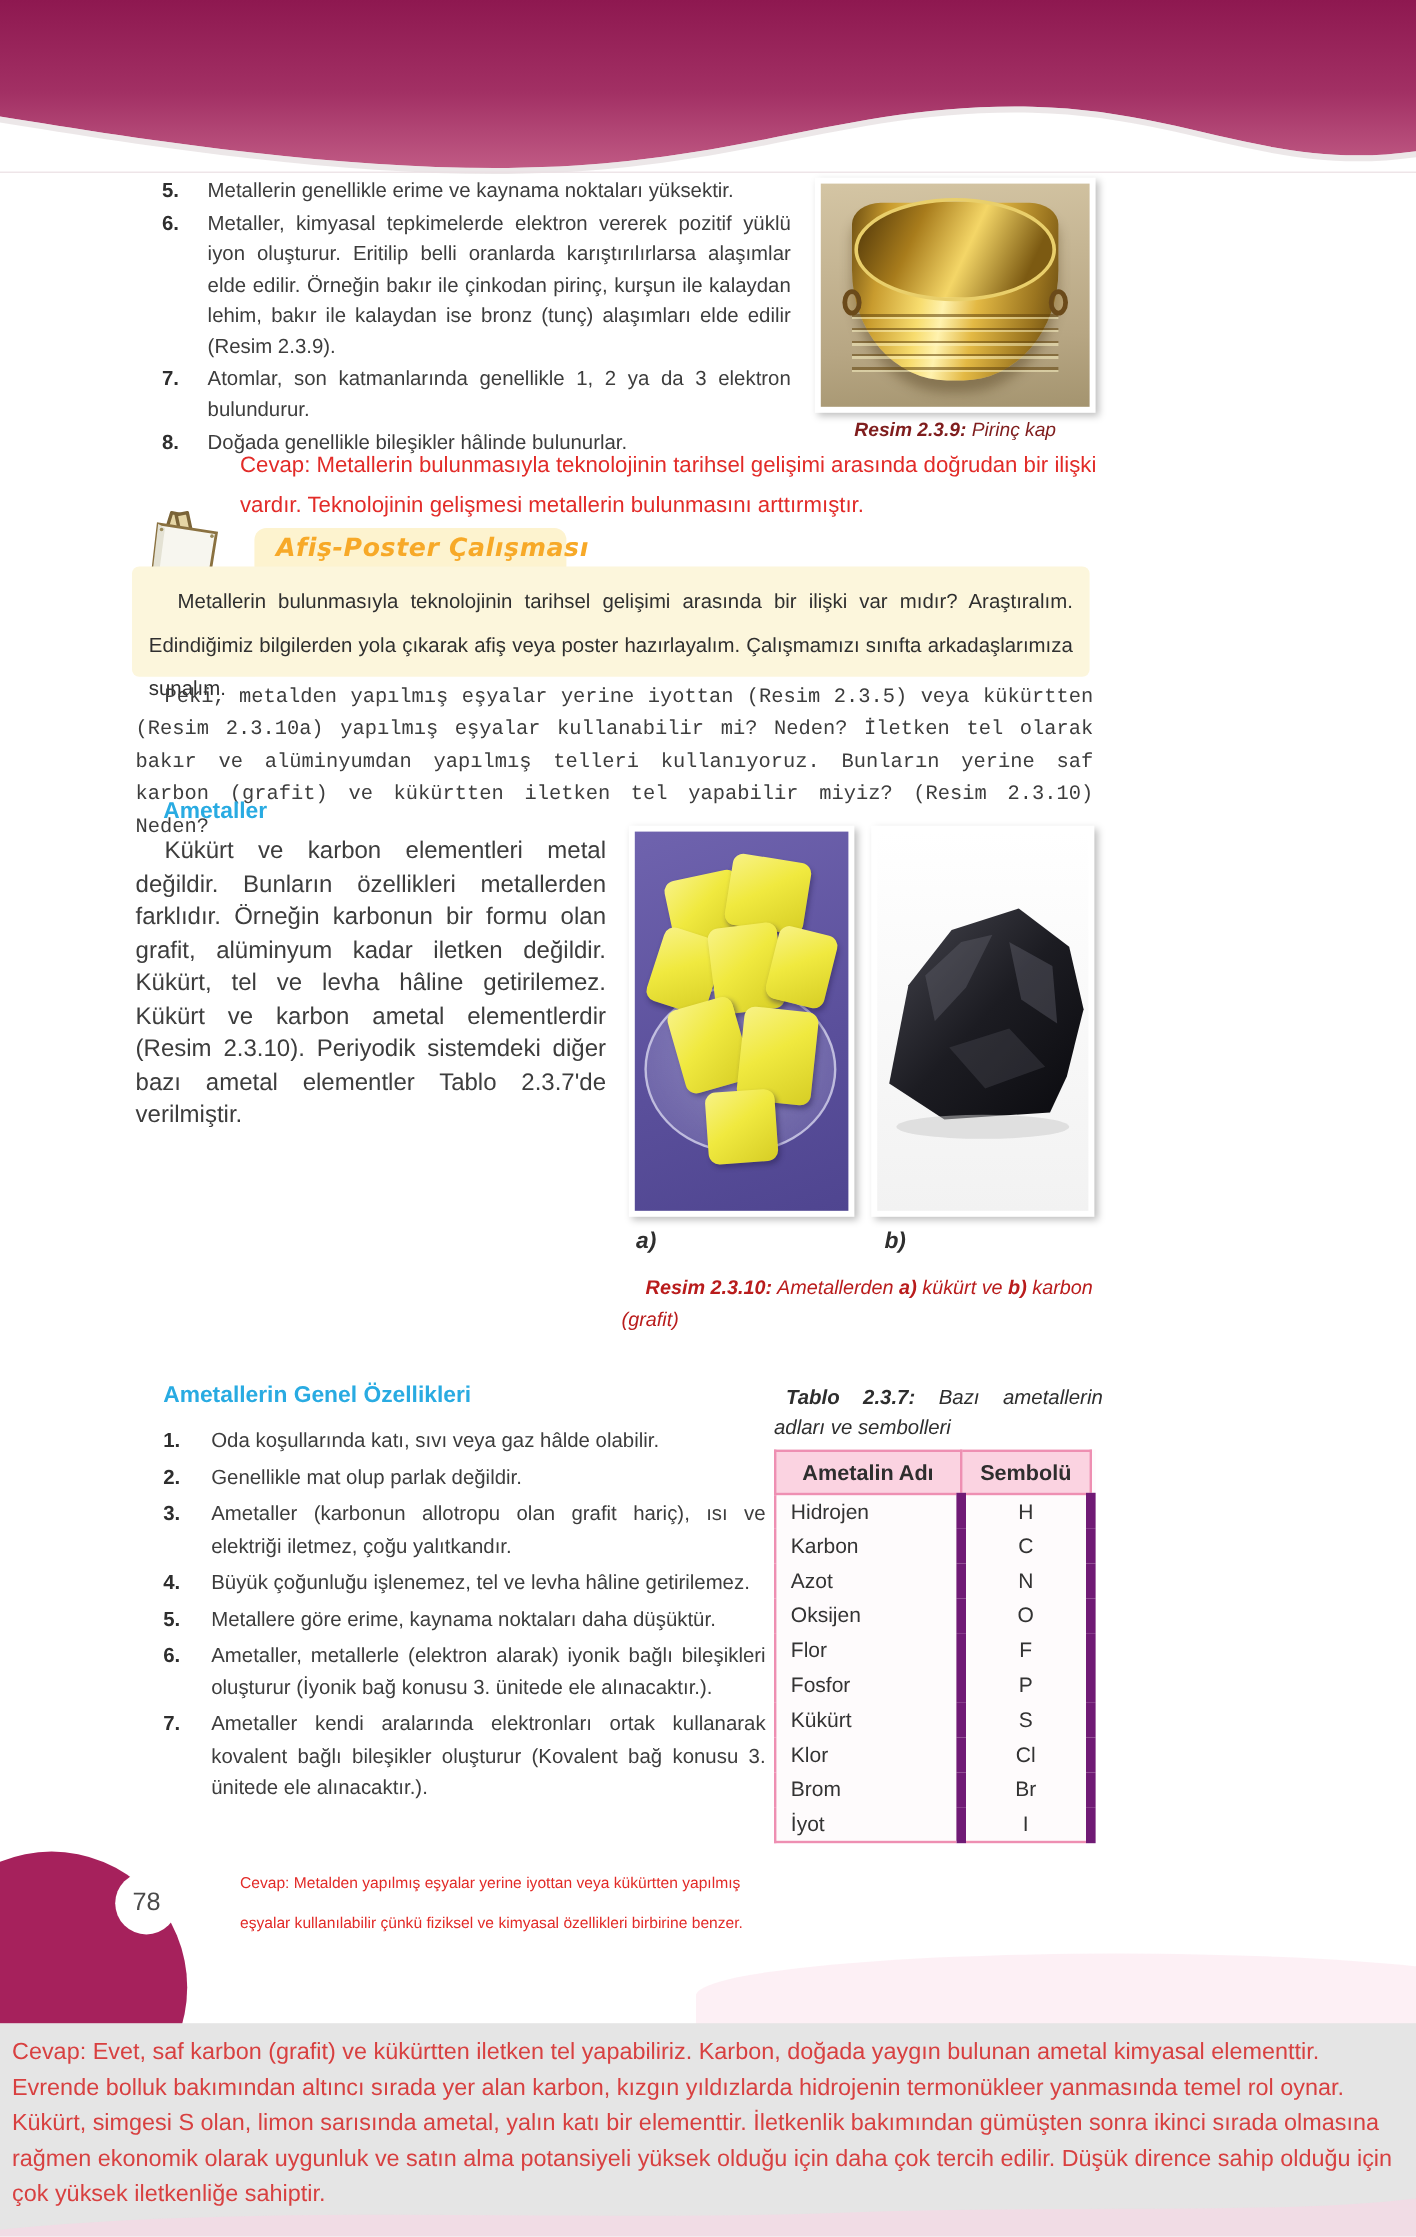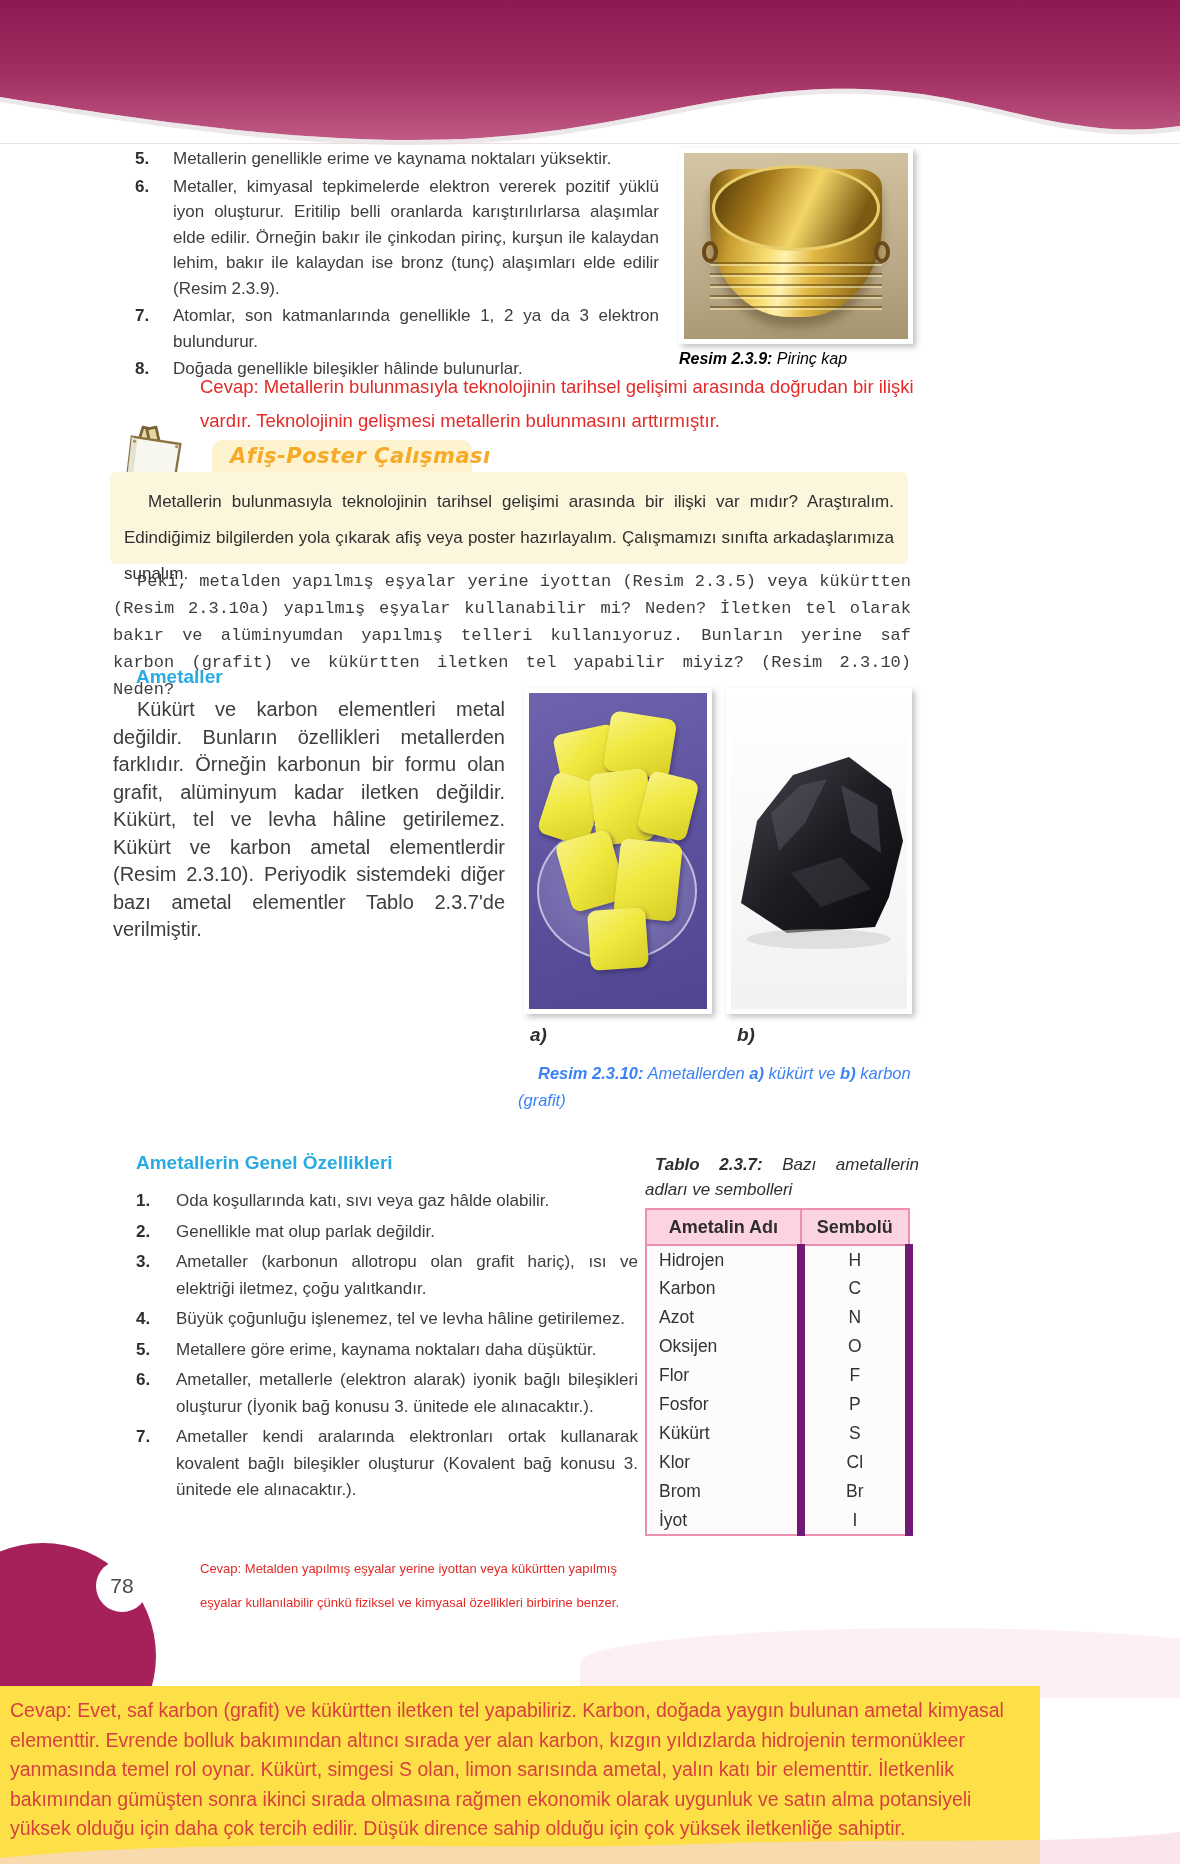--- a/index.html
+++ b/index.html
@@ -24,21 +24,21 @@
   .pot { position:absolute; left:26px; top:16px; width:172px; height:148px;
          border-radius:14% 14% 46% 46% / 12% 12% 62% 62%;
          background:linear-gradient(100deg,#6e4f12,#c89b2e 16%,#f7dc6e 36%,#fff2ae 46%,#e3b944 60%,#9a741f 84%,#5f430e);
          box-shadow:0 10px 10px rgba(60,40,10,.35); }
   .pot-mouth { position:absolute; left:2px; top:-4px; width:168px; height:86px; border-radius:50%;
          background:linear-gradient(115deg,#4a3208,#a87c1c 30%,#f4d667 55%,#7c5a12 85%); border:3px solid #e9cf6b; }
   .pot-rings { position:absolute; left:0; bottom:6px; width:100%; height:56px;
          background:repeating-linear-gradient(180deg, rgba(255,244,180,.0) 0 7px, rgba(96,66,12,.55) 7px 9px, rgba(255,248,200,.5) 9px 11px); }
   .handle { position:absolute; top:72px; width:16px; height:22px; border:4px solid #6b4a1a; border-radius:50%; background:rgba(180,140,60,.3); }
   .handle.l { left:-8px; } .handle.r { right:-8px; }
-  .fig-cap { margin-top:6px; font-size:16px; color:#000000; }
+  .fig-cap { margin-top:6px; font-size:16px; color:#7f1d1d; text-align:center; }
   .fig-cap .b { font-weight:bold; font-style:italic; }
   .fig-cap .i { font-style:italic; }
 
   
   .answer { color:#e22b28; font-size:18.5px; line-height:34px; }
   .answer1 { position:absolute; left:200px; top:370px; width:748px; }
   .answer2 { position:absolute; left:200px; top:1552px; width:456px; font-size:13px; line-height:34px; }
 
   
   .easel { position:absolute; left:103px; top:416px; width:95px; height:112px; }
@@ -59,21 +59,21 @@
   
   .fig-sulfur { position:absolute; left:524px; top:688px; }
   .sulfur-photo { position:relative; width:178px; height:316px; background:linear-gradient(160deg,#6f63ae,#5a4f9b 60%,#4f4590); overflow:hidden; }
   .dish { position:absolute; left:8px; top:128px; width:160px; height:140px; border-radius:50%;
           border:2px solid rgba(235,235,250,.65); background:radial-gradient(ellipse at 50% 45%, rgba(220,220,240,.35), rgba(200,200,230,.12)); }
   .chunk { position:absolute; border-radius:9px; background:linear-gradient(145deg,#f8f286,#f0e93f 45%,#d6cd25); box-shadow:2px 3px 4px rgba(40,30,80,.45); }
   .fig-carbon { position:absolute; left:726px; top:688px; }
   .carbon-photo { position:relative; width:176px; height:316px; background:linear-gradient(180deg,#ffffff,#f2f2f2); }
   .fig-label { position:absolute; font-size:19px; font-weight:bold; font-style:italic; color:#2e2e2e; }
   .label-a { left:530px; top:1024px; } .label-b { left:737px; top:1024px; }
-  .caption-10 { position:absolute; left:518px; top:1054px; width:398px; font-size:16.5px; line-height:27px; color:#3b82f6; text-indent:20px; }
+  .caption-10 { position:absolute; left:518px; top:1054px; width:398px; font-size:16.5px; line-height:27px; color:#b91c1c; text-indent:20px; }
 
   
   .h-ozellik { position:absolute; left:136px; top:1152px; }
   .list-b { position:absolute; left:136px; top:1188px; width:502px; }
   .list-b .li .num { flex:0 0 40px; }
   .list-b .li { margin-bottom:4px; }
   .list-b .li .txt, .list-b .li .num { line-height:26.5px; }
 
   
   .tbl-cap { position:absolute; left:645px; top:1152px; width:274px; font-size:17px; font-style:italic; line-height:25px; color:#2e2e2e; text-align:justify; text-indent:10px; }
@@ -86,21 +86,21 @@
   table.ametal tr:last-child td { border-bottom:2px solid #ee8fb2; }
 
   
   .blob { position:absolute; left:-70px; top:1543px; width:226px; height:226px; border-radius:50%; background:#a6215c; }
   .pg-circle { position:absolute; left:96px; top:1560px; width:52px; height:52px; border-radius:50%; background:#ffffff; display:flex; align-items:center; justify-content:center; font-size:21px; color:#4a4a4a; }
 
   
   .pre-footer { position:absolute; left:580px; top:1628px; width:700px; height:70px; border-radius:50% 50% 0 0; background:#fbe3ed; opacity:.55; }
 
   
-  .footer { position:absolute; left:0; top:1686px; width:1040px; height:178px; background:#fde047; }
+  .footer { position:absolute; left:0; top:1686px; width:1180px; height:178px; background:#e5e5e5; }
   .footer-text { padding:10px 10px 0 10px; color:#d84040; font-size:19.5px; line-height:29.5px; }
   .footer-wave { position:absolute; bottom:0; left:0; width:1180px; height:46px; }
 </style>
 </head>
 <body>
 
 <div class="page">
 
   <svg class="hdr" viewBox="0 0 1180 150" preserveAspectRatio="none">
     <defs>

